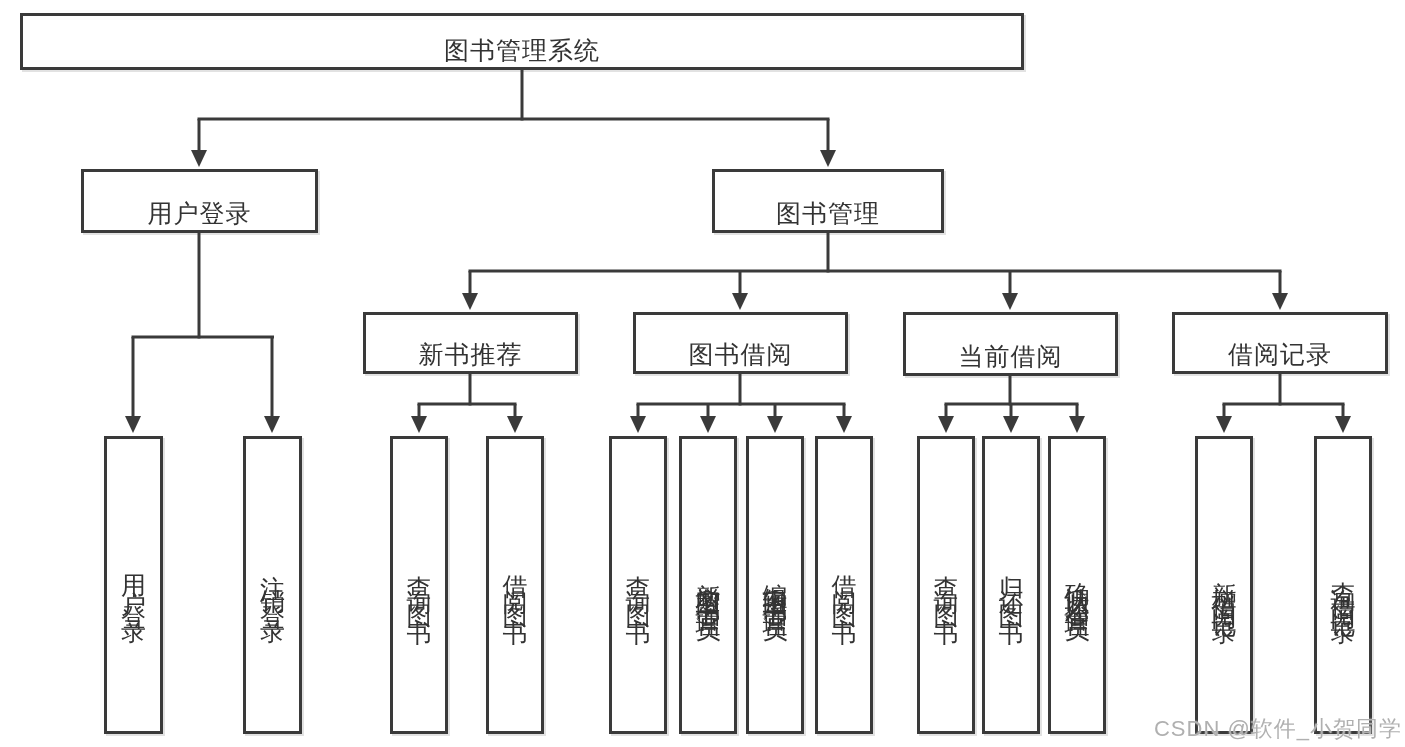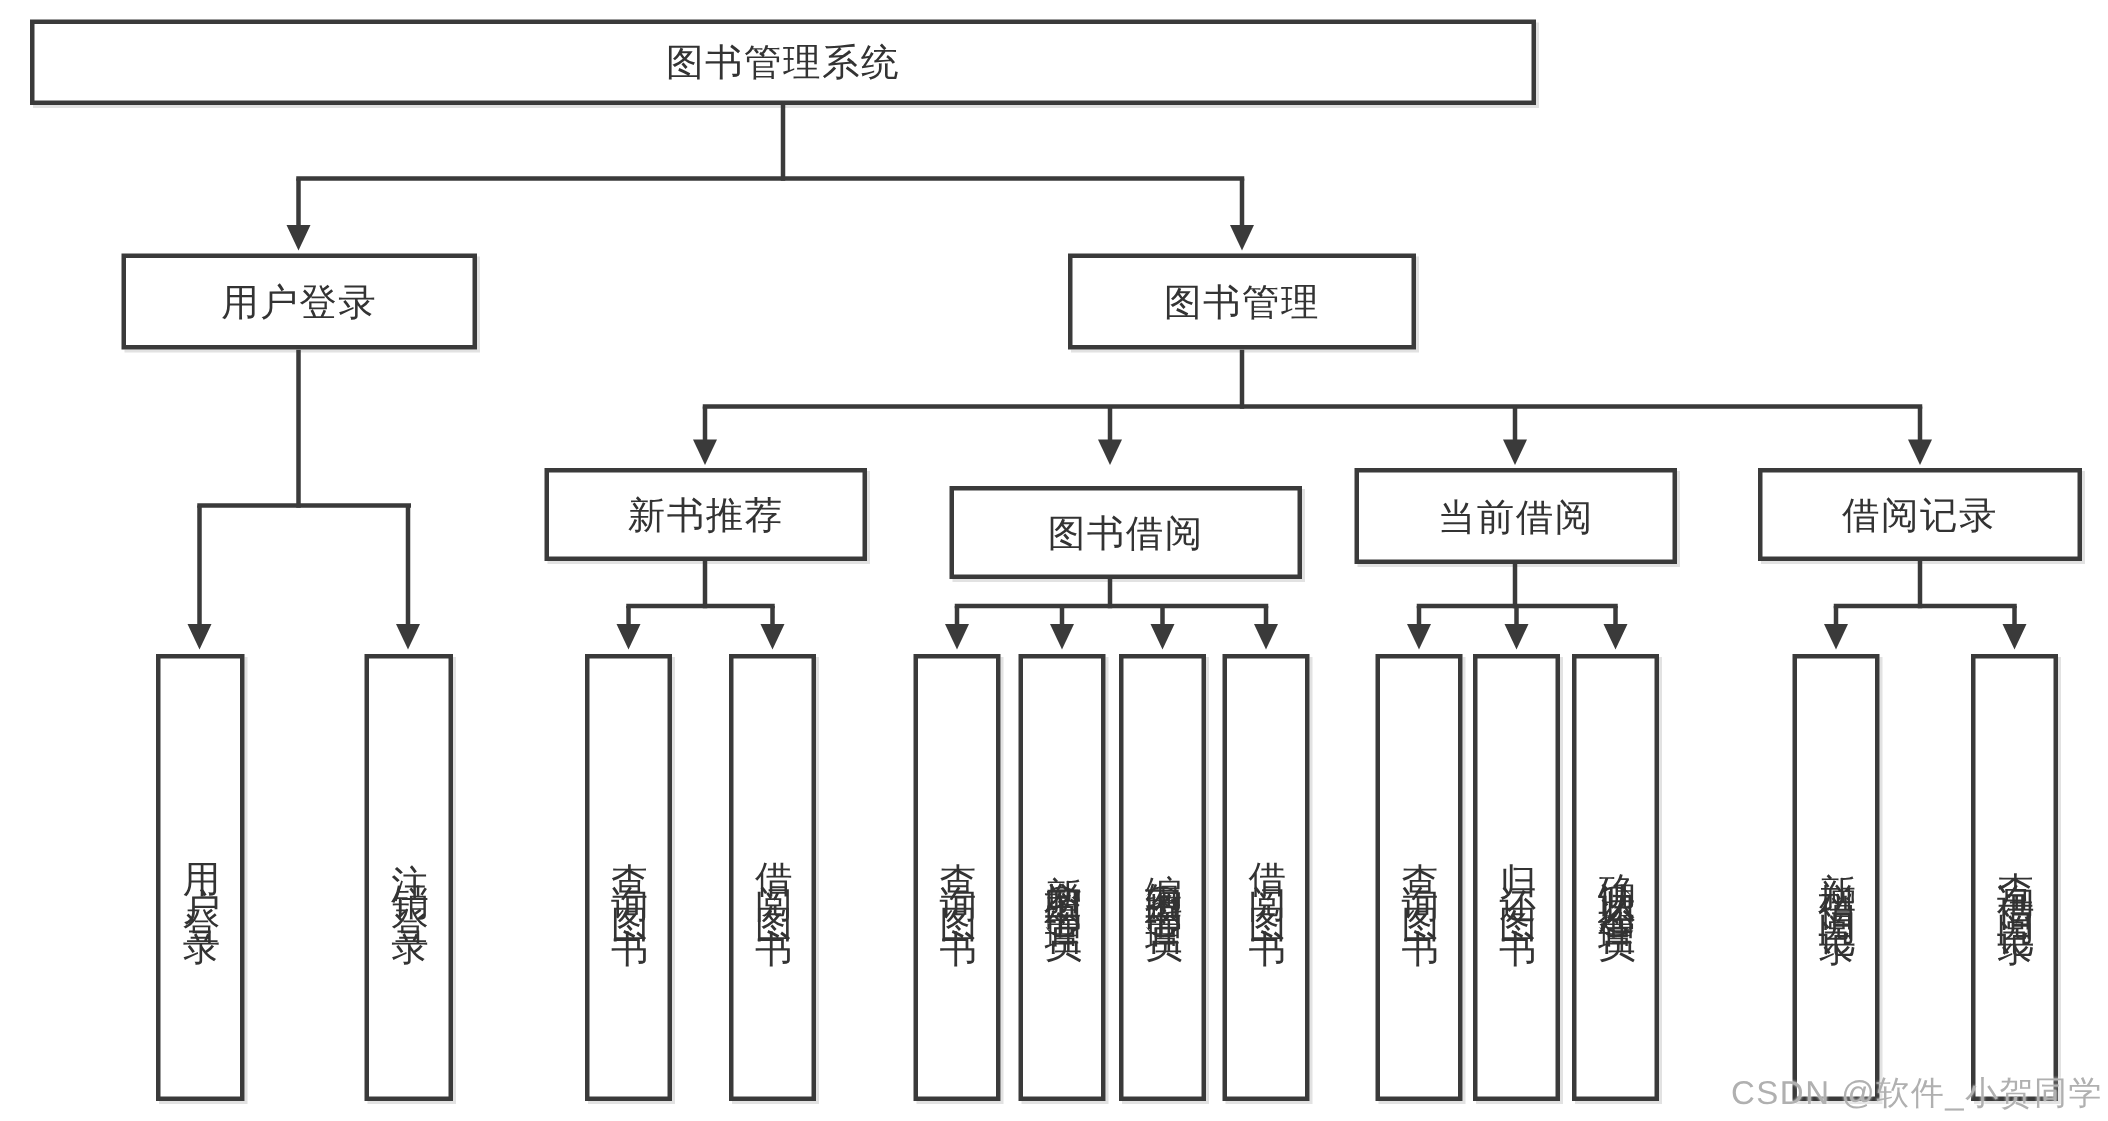--- a/index.html
+++ b/index.html
@@ -22,21 +22,21 @@
   .c-arrow{fill:var(--line-color);stroke:none;}
   .node{
     position:absolute;
     box-sizing:border-box;
     border:3px solid var(--border-color);
     background:var(--bg-color);
     display:flex;align-items:center;justify-content:center;
     color:var(--text-color);
     box-shadow:2px 2px 0 rgba(60,60,60,0.15);
   }
-  .h-node{font-size:25px;letter-spacing:1px;white-space:nowrap;}
+  .h-node{font-size:25px;letter-spacing:1px;white-space:nowrap;align-items:flex-end;}
   .v-node{top:436px;height:298px;}
   .v-label{
     writing-mode:vertical-rl;
     text-orientation:mixed;
     font-size:25px;
     line-height:1.15;
     white-space:nowrap;
   }
   .watermark{
     position:absolute;
@@ -125,21 +125,21 @@
   <div class="node h-node" style="left:81px;top:169px;width:237px;height:64px">
     <span>用户登录</span>
   </div>
   <div class="node h-node" style="left:363px;top:312px;width:215px;height:62px">
     <span>新书推荐</span>
   </div>
 
   <div class="node h-node" style="left:712px;top:169px;width:232px;height:64px">
     <span>图书管理</span>
   </div>
-  <div class="node h-node" style="left:633px;top:324px;width:235px;height:62px">
+  <div class="node h-node" style="left:633px;top:312px;width:215px;height:62px">
     <span>图书借阅</span>
   </div>
   <div class="node h-node" style="left:903px;top:312px;width:215px;height:64px">
     <span>当前借阅</span>
   </div>
   <div class="node h-node" style="left:1172px;top:312px;width:216px;height:62px">
     <span>借阅记录</span>
   </div>
 
   <div class="node v-node" style="left:104px;width:59px">

